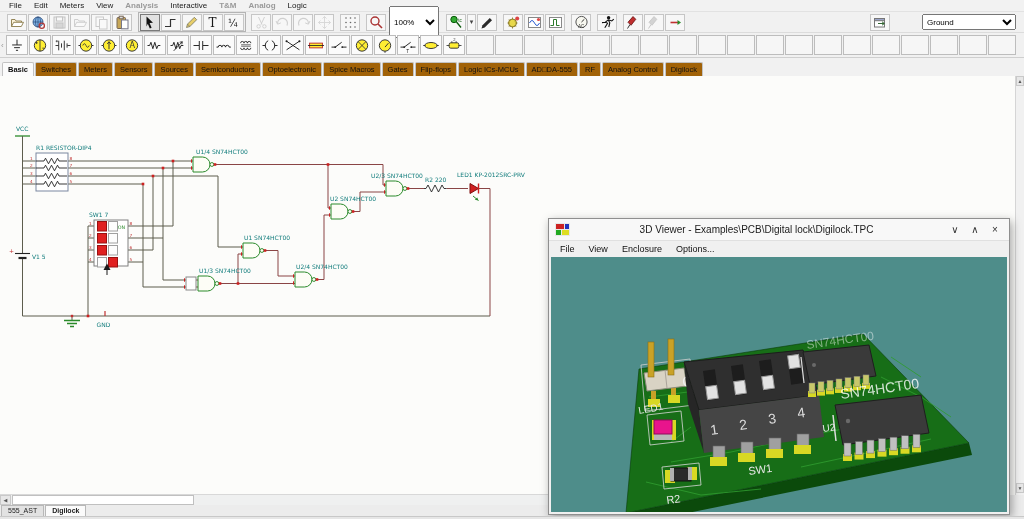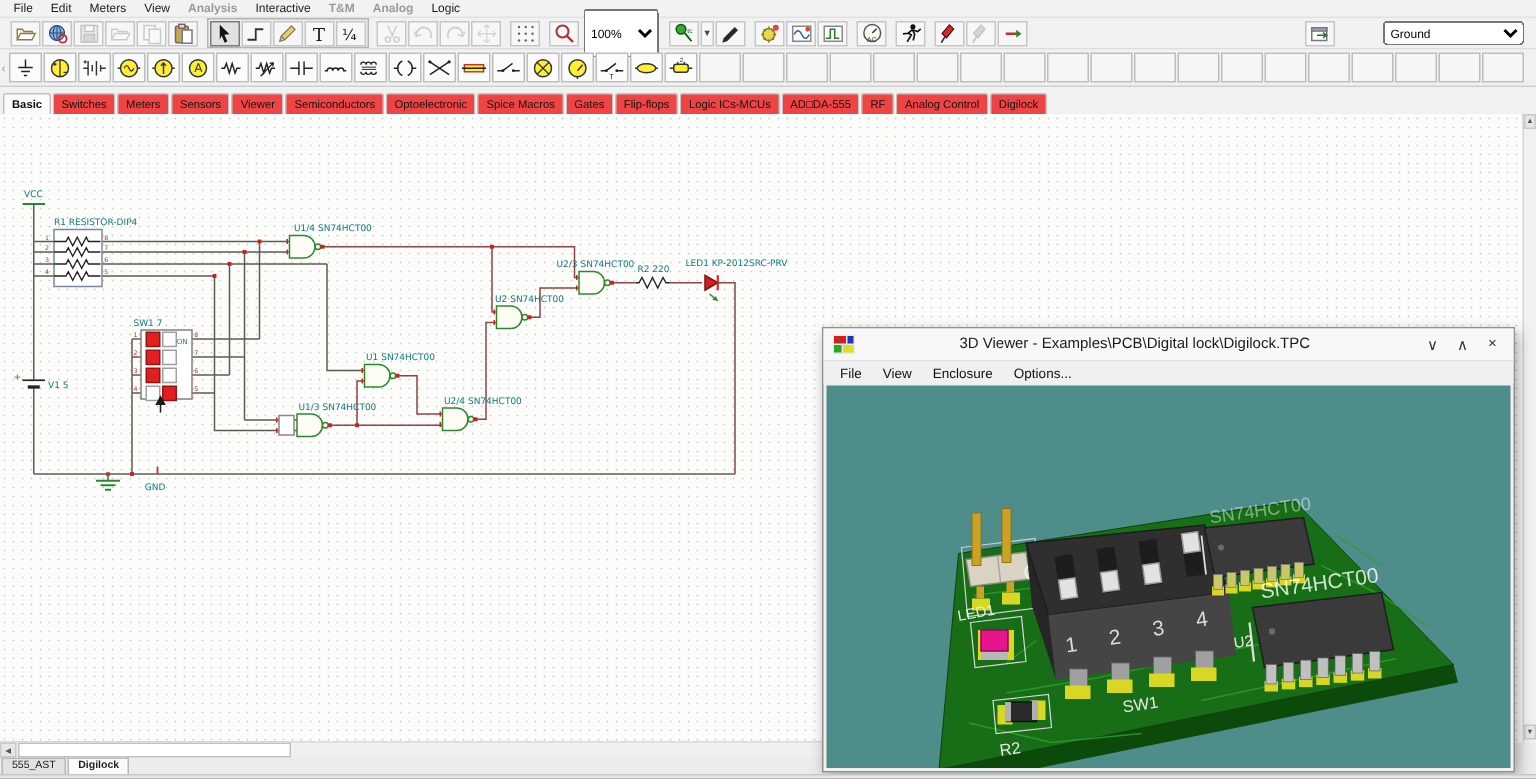--- a/index.html
+++ b/index.html
@@ -26,21 +26,21 @@
   
   .toolbar2{height:24px;display:flex;align-items:center;background:#f1f1f1;
             border-bottom:1px solid #cfcfcf;padding-left:1px;}
   .grip{width:5px;height:20px;color:#999;font-size:8px;display:flex;align-items:center;}
   .cbtn{width:22px;height:20px;border:1px solid #bdbdbd;background:#fbfbfb;margin-right:1px;
         display:flex;align-items:center;justify-content:center;box-sizing:border-box;}
   .cbtn.empty{width:28px;background:#f6f6f6;}
   
   .comptabs{height:18px;display:flex;align-items:flex-end;background:#f1f1f1;padding-left:2px;
             border-bottom:4px solid #d946ef;font-size:7.5px;color:#111;}
-  .ctab{padding:2px 5px 2px 5px;border:1px solid #c2c2c2;border-bottom:none;background:#ef4444;
+  .ctab{padding:2px 5px 2px 5px;border:1px solid #c2c2c2;border-bottom:none;background:#a16207;
         margin-right:1px;border-radius:2px 2px 0 0;white-space:nowrap;}
   .ctab.active{background:#fbfbfb;font-weight:bold;}
   
   .canvas{position:absolute;left:0;top:76px;width:1015px;height:419px;background:#fcfcfa;
           background-image:radial-gradient(#c9c9c9 .6px,transparent .7px);background-size:6px 6px;}
   .vscroll{position:absolute;left:1015px;top:76px;width:9px;height:419px;background:#f1f1f1;
            border-left:1px solid #d5d5d5;box-sizing:border-box;}
   .varrow{position:absolute;left:0;width:8px;height:10px;background:#e7e7e7;border:1px solid #c9c9c9;
           box-sizing:border-box;font-size:5px;color:#555;display:flex;align-items:center;justify-content:center;}
   .hscroll{position:absolute;left:0;top:494px;width:548px;height:11px;background:#eff0f0;
@@ -432,21 +432,21 @@
       <div class="cbtn empty"></div>
       <div class="cbtn empty"></div>
       <div class="cbtn empty"></div>
       <div class="cbtn empty"></div>
     </div>
   <div class="comptabs" id="comptabs">
       <div class="ctab active">Basic</div>
       <div class="ctab">Switches</div>
       <div class="ctab">Meters</div>
       <div class="ctab">Sensors</div>
-      <div class="ctab">Viewer</div>
+      <div class="ctab">Sources</div>
       <div class="ctab">Semiconductors</div>
       <div class="ctab">Optoelectronic</div>
       <div class="ctab">Spice Macros</div>
       <div class="ctab">Gates</div>
       <div class="ctab">Flip-flops</div>
       <div class="ctab">Logic ICs-MCUs</div>
       <div class="ctab">AD□DA-555</div>
       <div class="ctab">RF</div>
       <div class="ctab">Analog Control</div>
       <div class="ctab">Digilock</div>

